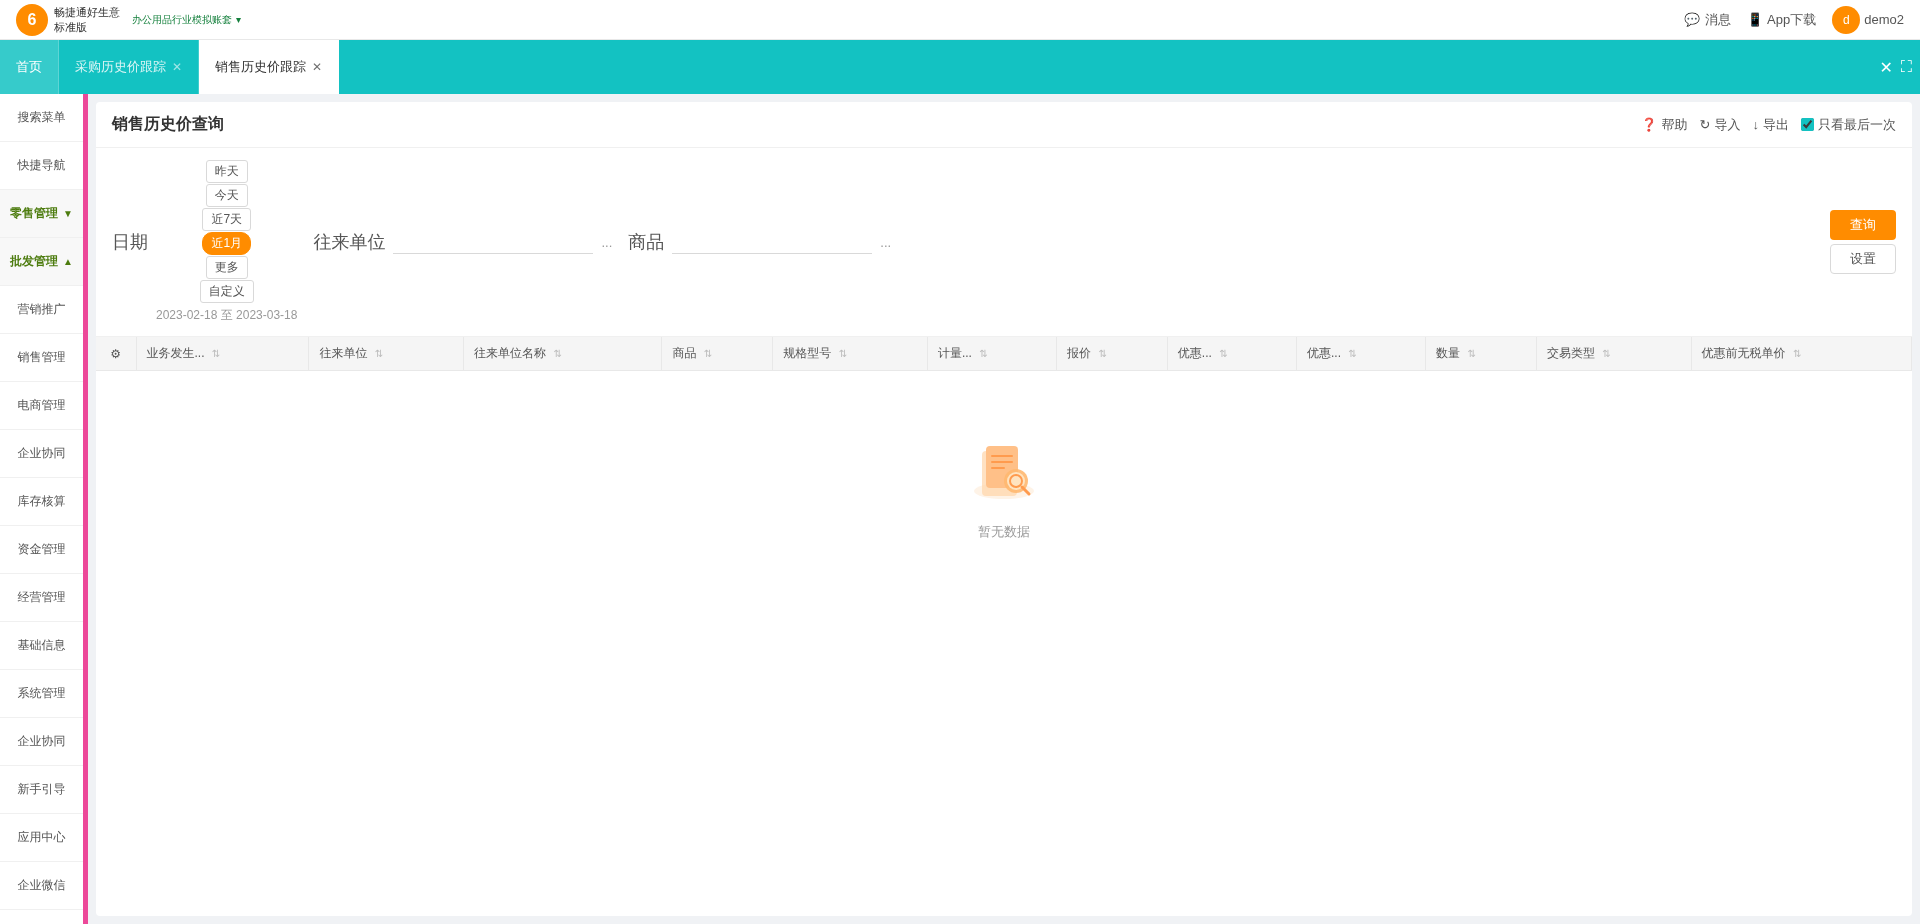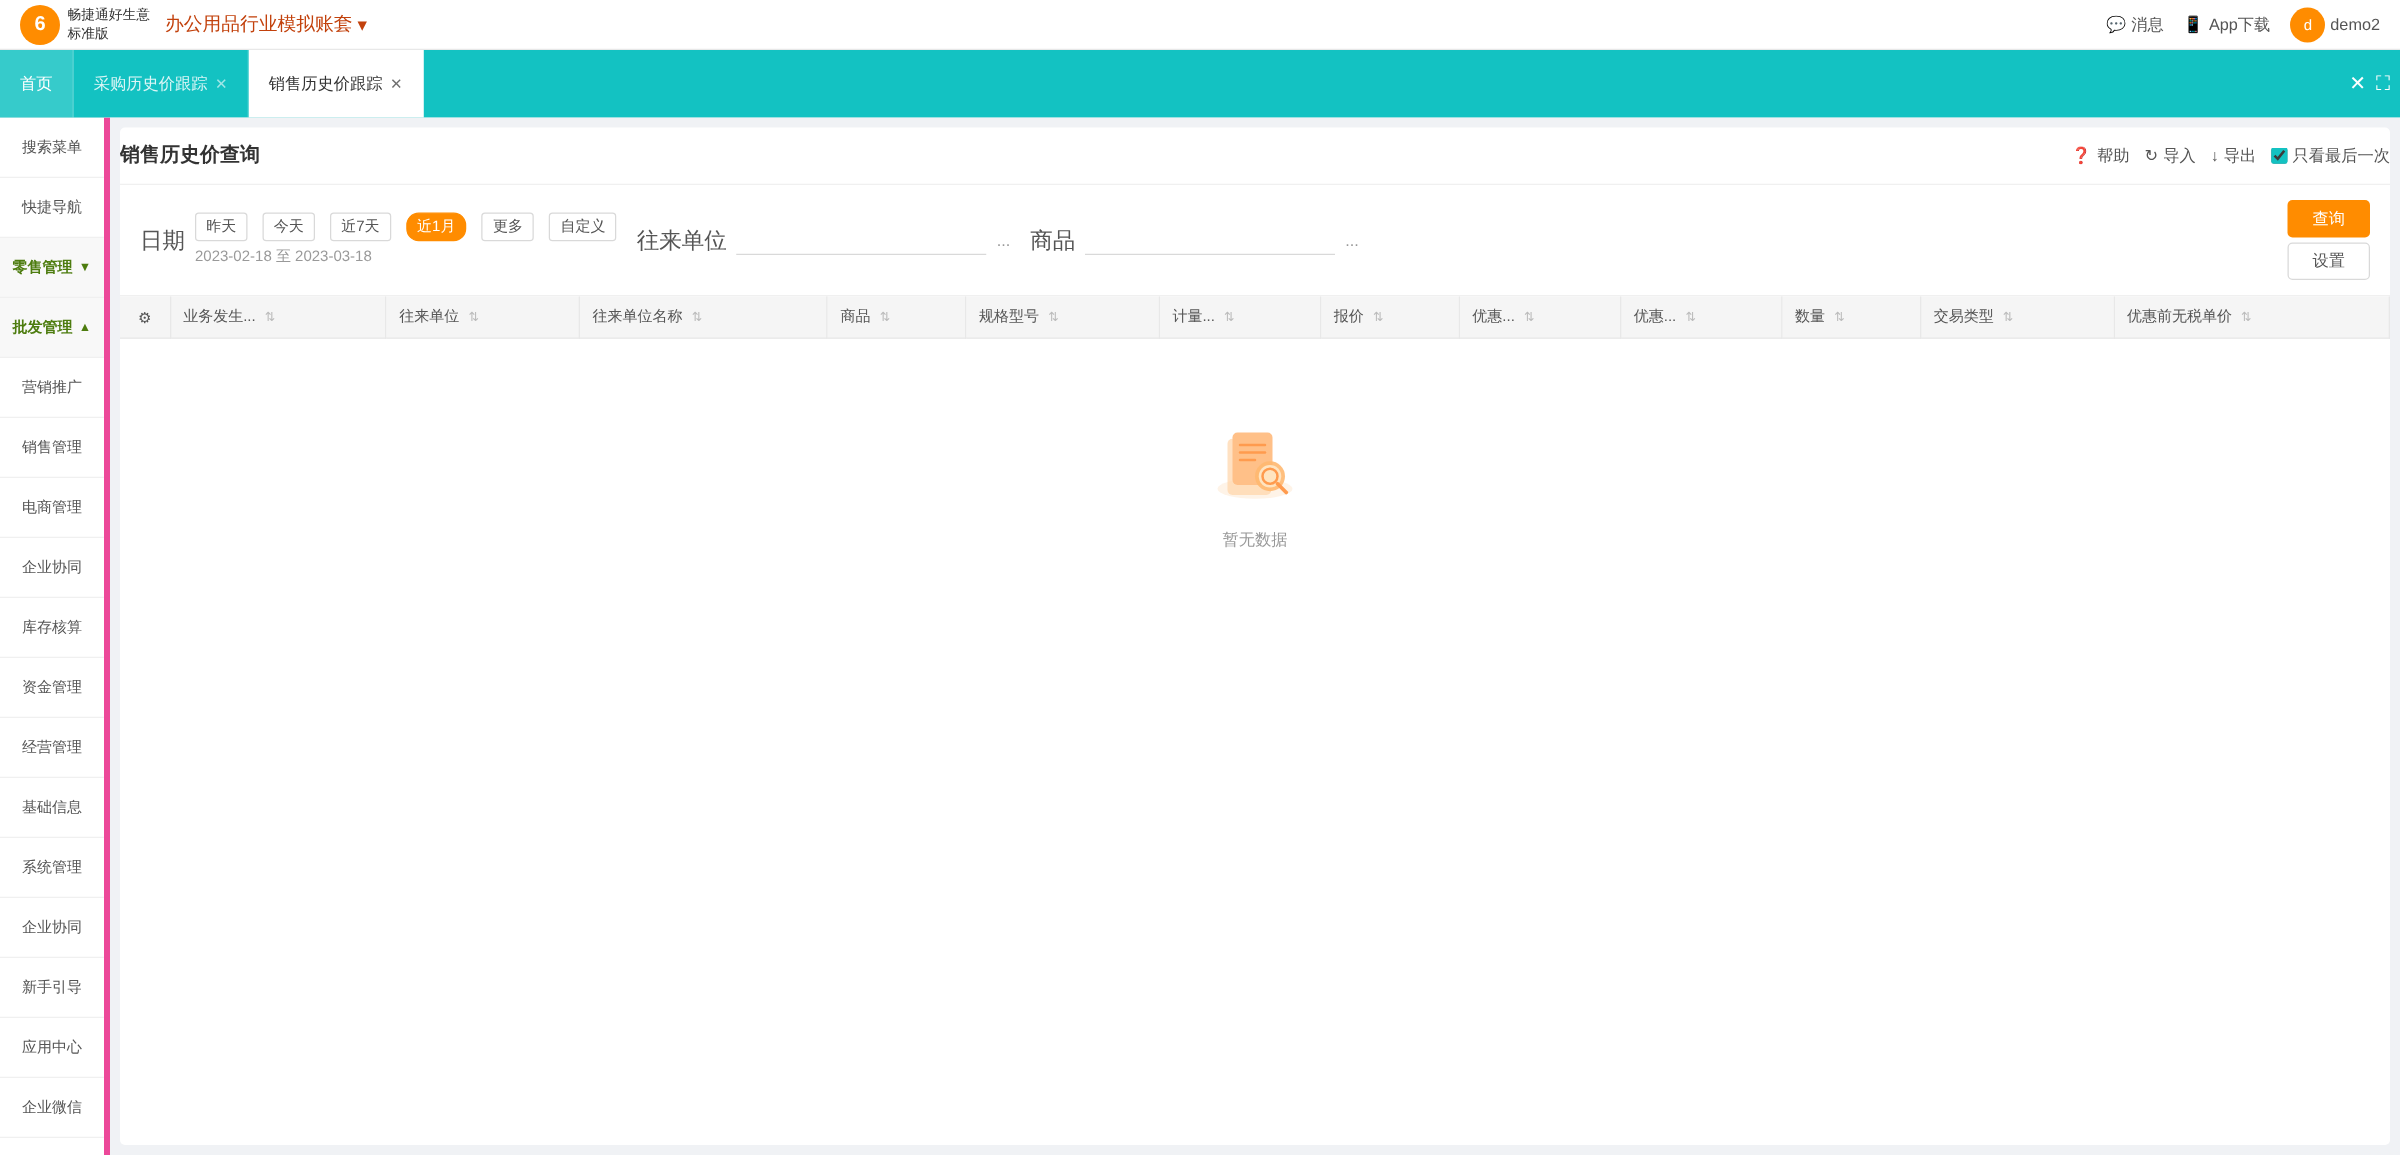--- a/index.html
+++ b/index.html
@@ -13,21 +13,21 @@
       align-items: center;
       justify-content: space-between;
       padding: 0 16px;
       border-bottom: 1px solid #e8e8e8;
       flex-shrink: 0;
     }
     .top-bar-left { display: flex; align-items: center; gap: 12px; }
     .logo-area { display: flex; align-items: center; gap: 6px; }
     .logo-icon { width: 32px; height: 32px; background: #ff8c00; border-radius: 50%; display: flex; align-items: center; justify-content: center; color: white; font-size: 16px; font-weight: bold; }
     .logo-text { font-size: 11px; color: #333; line-height: 1.3; }
-    .app-selector { display: flex; align-items: center; gap: 4px; color: #c2410c; font-size: 15px; cursor: pointer; }
+    .app-selector { display: flex; align-items: center; gap: 4px; color: #15803d; font-size: 10px; cursor: pointer; }
     .top-bar-right { display: flex; align-items: center; gap: 16px; color: #555; font-size: 13px; }
     .top-bar-right .item { display: flex; align-items: center; gap: 4px; cursor: pointer; }
     .avatar { width: 28px; height: 28px; border-radius: 50%; background: #ff8c00; color: white; display: flex; align-items: center; justify-content: center; font-size: 12px; }
 
     
     .tab-bar {
       height: 54px;
       background: #13c2c2;
       display: flex;
       align-items: stretch;
@@ -106,41 +106,41 @@
       background: #fff;
       margin: 8px;
       border-radius: 4px;
     }
 
     
     .page-header {
       display: flex;
       align-items: center;
       justify-content: space-between;
-      padding: 12px 0;
+      padding: 12px 16px;
       border-bottom: 1px solid #f0f0f0;
     }
     .page-title { font-size: 16px; font-weight: bold; color: #333; }
     .page-header-actions { display: flex; align-items: center; gap: 12px; color: #555; font-size: 13px; }
     .page-header-actions .action-item { display: flex; align-items: center; gap: 4px; cursor: pointer; }
     .checkbox-item { display: flex; align-items: center; gap: 4px; }
     .checkbox-item input[type="checkbox"] { accent-color: #13c2c2; }
 
     
     .filter-bar {
       padding: 12px 16px;
       border-bottom: 1px solid #f0f0f0;
       display: flex;
       align-items: center;
       gap: 16px;
       flex-wrap: wrap;
     }
     .filter-group { display: flex; align-items: center; gap: 8px; }
     .filter-label { color: #555; font-size: 18px; }
-    .date-options { display: flex; gap: 12px; align-items: center; }
+    .date-options { display: flex; gap: 1px; align-items: center; flex-direction: column; }
     .date-btn {
       padding: 2px 8px;
       border: 1px solid #d9d9d9;
       border-radius: 3px;
       background: #fff;
       cursor: pointer;
       font-size: 12px;
       color: #555;
     }
     .date-btn.active {

